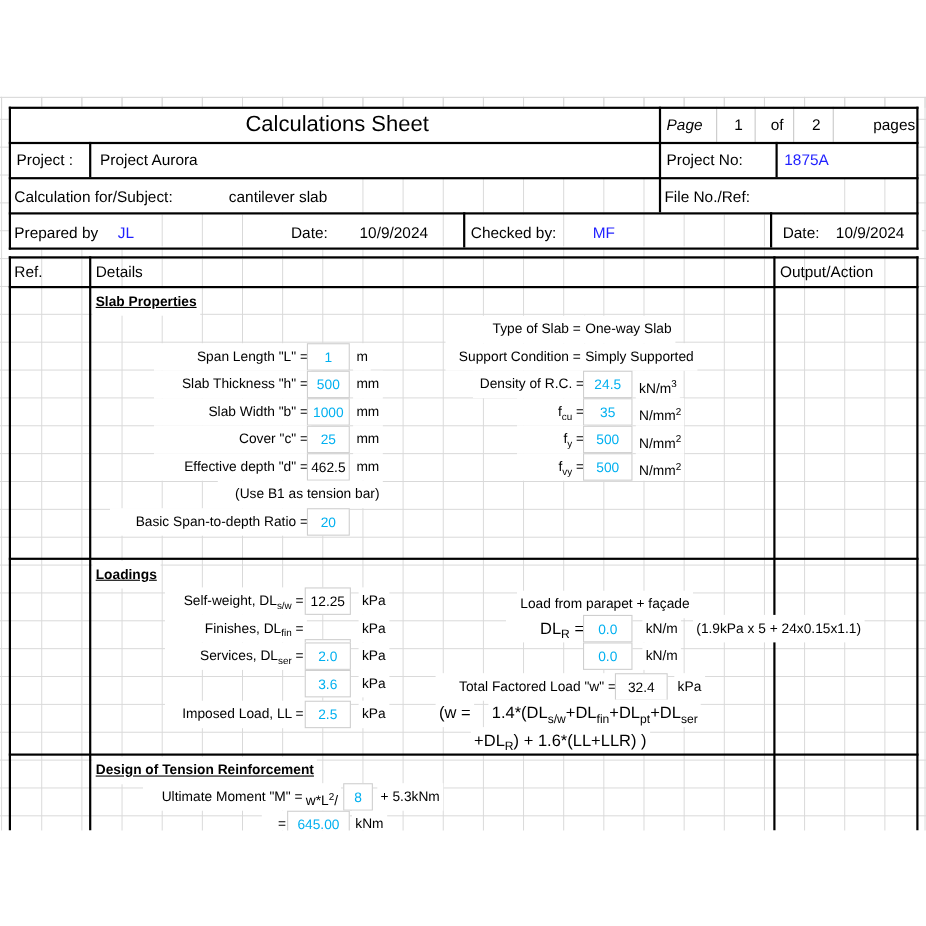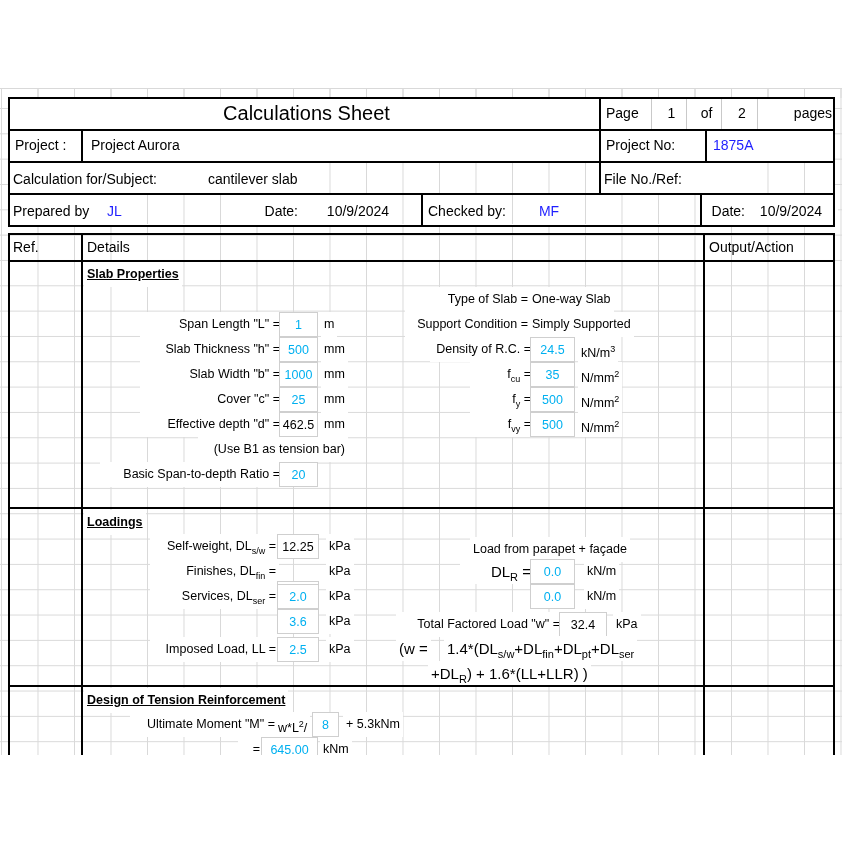--- a/index.html
+++ b/index.html
@@ -77,21 +77,21 @@
   <div class="vline" style="left:705px;top:41px;height:32px;"></div>
   <div class="vline" style="left:421px;top:105px;height:32px;"></div>
   <div class="vline" style="left:700px;top:105px;height:32px;"></div>
 
   <div class="gvline" style="left:651px;top:9px;height:32px;"></div>
   <div class="gvline" style="left:686px;top:9px;height:32px;"></div>
   <div class="gvline" style="left:721px;top:9px;height:32px;"></div>
   <div class="gvline" style="left:757px;top:9px;height:32px;"></div>
 
   <div class="t nt h32 title ctr" style="left:8px;top:9px;width:591px;">Calculations Sheet</div>
-  <div class="t nt h32 fs14" style="left:603px;top:9px;">Page</div>
+  <div class="t nt h32 fs14" style="left:603px;top:9px;font-style:italic;">Page</div>
   <div class="t nt h32 fs14 ctr" style="left:651px;top:9px;width:35px;">1</div>
   <div class="t nt h32 fs14 ctr" style="left:686px;top:9px;width:35px;">of</div>
   <div class="t nt h32 fs14 ctr" style="left:721px;top:9px;width:36px;">2</div>
   <div class="t nt h32 fs14 lbl" style="left:757px;top:9px;width:72px;">pages</div>
 
   <div class="t nt h32 fs14" style="left:12px;top:41px;">Project :</div>
   <div class="t nt h32 fs14" style="left:88px;top:41px;">Project Aurora</div>
   <div class="t nt h32 fs14" style="left:603px;top:41px;">Project No:</div>
   <div class="t nt h32 fs14 blue" style="left:710px;top:41px;">1875A</div>
 
@@ -171,20 +171,21 @@
   <div class="val" style="left:277px;top:446px;width:42px;">12.25</div>
   <div class="t" style="left:326px;top:446px;">kPa</div>
   <div class="t" style="left:470px;top:449px;">Load from parapet + façade</div>
 
   <div class="t lbl" style="left:150px;top:471px;width:123px;">Finishes, DL<sub>fin</sub> =</div>
   <div class="val cyan" style="left:277px;top:493px;width:42px;">2.4</div>
   <div class="t" style="left:326px;top:471px;">kPa</div>
   <div class="t lbl big" style="left:460px;top:471px;width:68px;">DL<sub>R</sub> =</div>
   <div class="val cyan" style="left:530px;top:471px;width:45px;">0.0</div>
   <div class="t" style="left:584px;top:471px;">kN/m</div>
+  <div class="t z4" style="left:630px;top:471px;">(1.9kPa x 5 + 24x0.15x1.1)</div>
 
   <div class="t lbl" style="left:150px;top:496px;width:123px;">Services, DL<sub>ser</sub> =</div>
   <div class="val cyan" style="left:277px;top:496px;width:42px;">2.0</div>
   <div class="t" style="left:326px;top:496px;">kPa</div>
   <div class="t lbl big" style="left:460px;top:496px;width:68px;margin-top:48px;">LL<sub>R</sub> =</div>
   <div class="val cyan" style="left:530px;top:496px;width:45px;">0.0</div>
   <div class="t" style="left:584px;top:496px;">kN/m</div>
 
   <div class="val cyan" style="left:277px;top:521px;width:42px;">3.6</div>
   <div class="t" style="left:326px;top:521px;">kPa</div>

